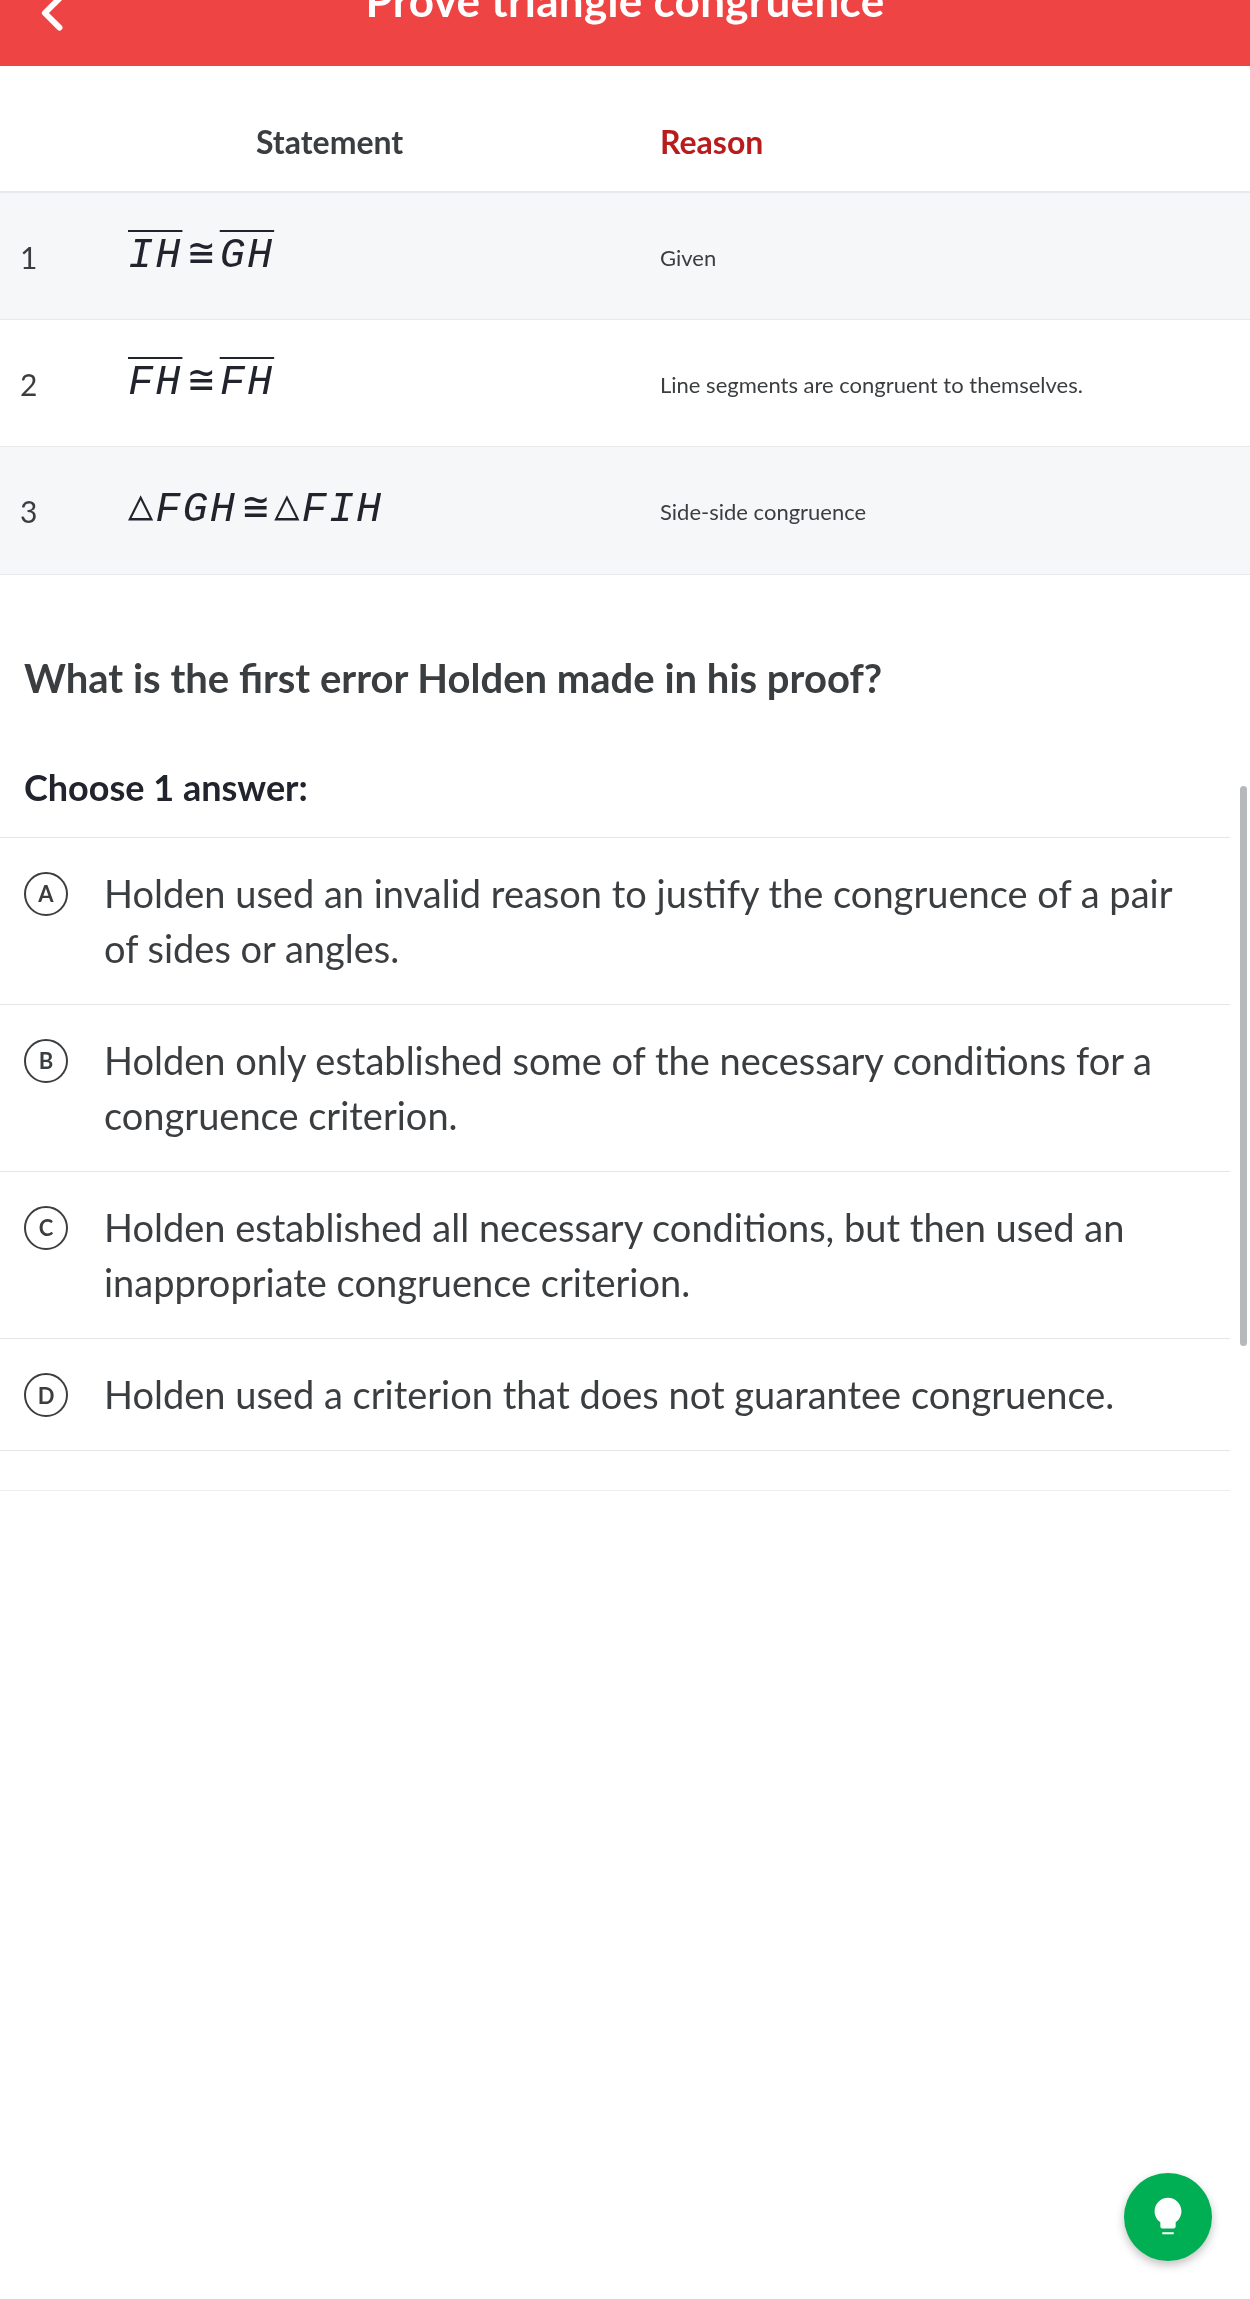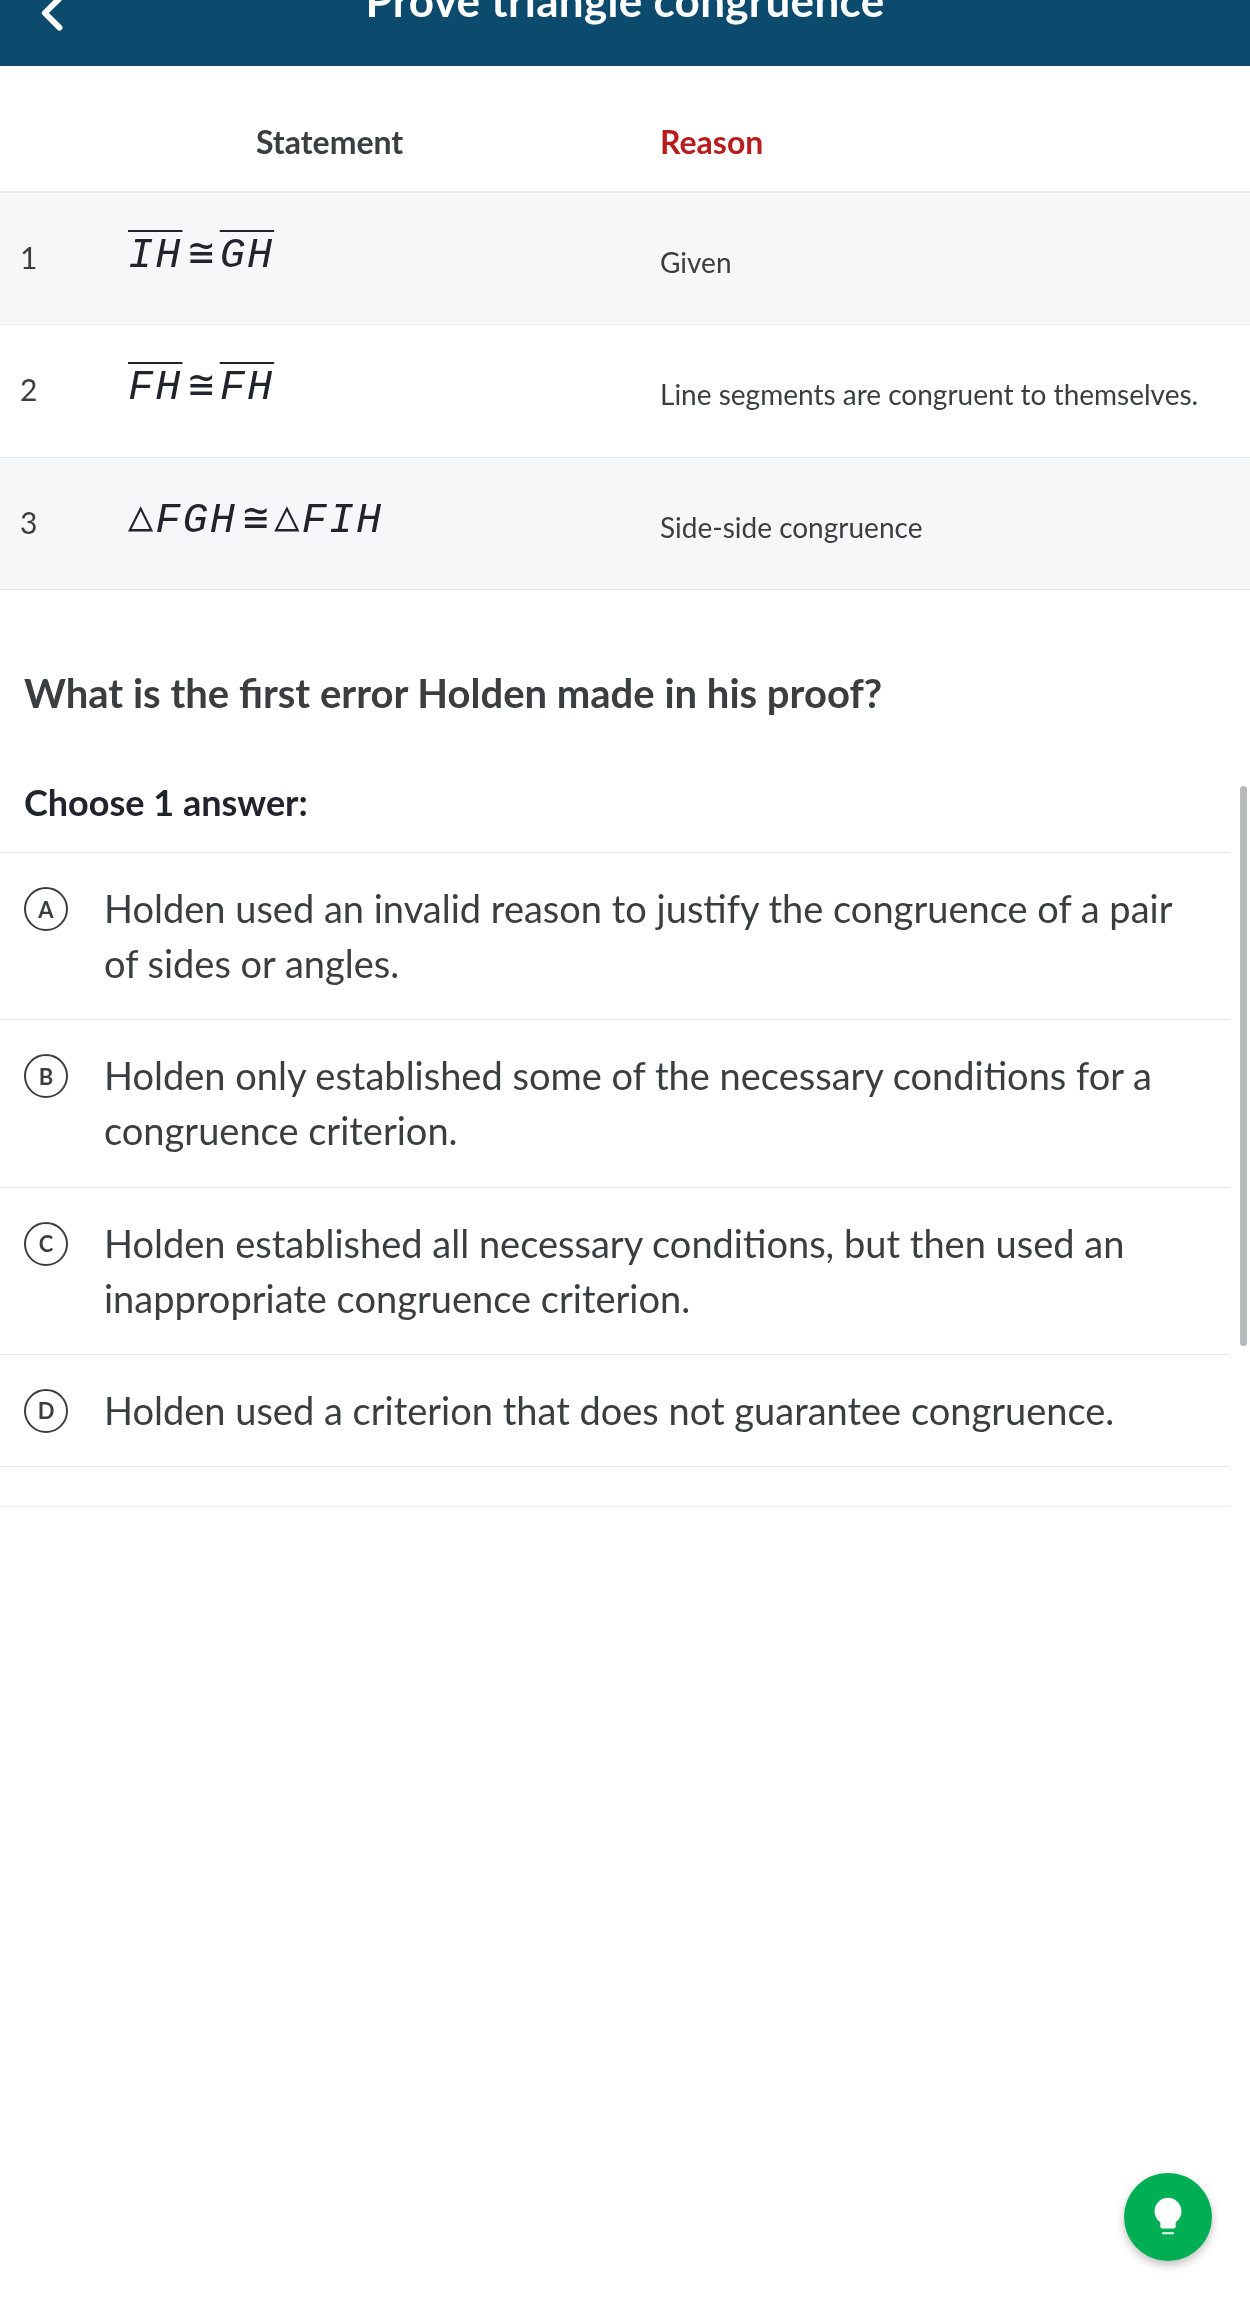--- a/index.html
+++ b/index.html
@@ -1,32 +1,32 @@
 <!DOCTYPE html>
 <html><head>
 <meta charset="utf-8">
 <style>
   * { box-sizing: border-box; margin: 0; padding: 0; }
   html, body { width: 1250px; font-family: -apple-system, BlinkMacSystemFont, "Segoe UI", Lato, sans-serif; background:#fff; color:#21242c; }
-  .topbar { background:#0c4a6e; color:#fff; height:66px; display:flex; align-items:center; padding:0 24px; position:relative; }
+  .topbar { background:#ef4444; color:#fff; height:66px; display:flex; align-items:center; padding:0 24px; position:relative; }
   .back-chevron { width:60px; height:60px; display:flex; align-items:center; justify-content:center; margin-top:-40px;}
   .back-chevron svg { stroke:#fff; }
   .top-title { position:absolute; left:50%; transform:translateX(-50%); top:-26px; font-size:44px; font-weight:700; letter-spacing:0.3px; white-space:nowrap; }
   
   .table { width:100%; }
   .thead { display:flex; padding:56px 0 30px 0; border-bottom:2px solid #e7e9ec; }
   .th-num { width:128px; }
   .th-stmt { width:410px; font-size:32px; font-weight:700; color:#3b3e40; padding-left:0px;}
   .th-reason { flex:1; font-size:32px; font-weight:700; color:#b91c1c; padding-left:122px;}
   
   .trow { display:flex; align-items:flex-start; padding:40px 0; border-bottom:1px solid #e7e9ec; }
   .trow.shade { background:#f6f7f8; }
   .td-num { width:128px; font-size:30px; color:#3b3e40; padding-left:20px; padding-top:6px;}
   .td-stmt { width:410px; font-size:42px; font-family: Liberation Mono, monospace; font-style:italic; color:#21242c; padding-right:20px; line-height:1.1;}
-  .td-reason { flex:1; font-size:28px; color:#3b3e40; padding-left:122px; padding-right:30px; padding-top:8px; line-height:1.55;}
+  .td-reason { flex:1; font-size:22px; color:#3b3e40; padding-left:122px; padding-right:30px; padding-top:8px; line-height:1.55;}
   
   .overline { text-decoration: overline; text-decoration-thickness:2px; font-style:italic; letter-spacing:2px; display:inline-block; line-height:1;}
   .cong { font-style:normal; padding:0 6px; }
   .tri { font-style:normal; padding-right:2px; display:inline-block; transform:translateY(-2px);}
   .mathit { letter-spacing:2px; }
   
   .question { padding:74px 24px 0 24px; font-size:40px; font-weight:700; color:#3b3e40; line-height:1.45; }
   .choose { padding:58px 24px 28px 24px; font-size:36px; font-weight:700; color:#21242c; }
   
   .options { border-top:1px solid #e3e5e8; margin-right:20px;}

